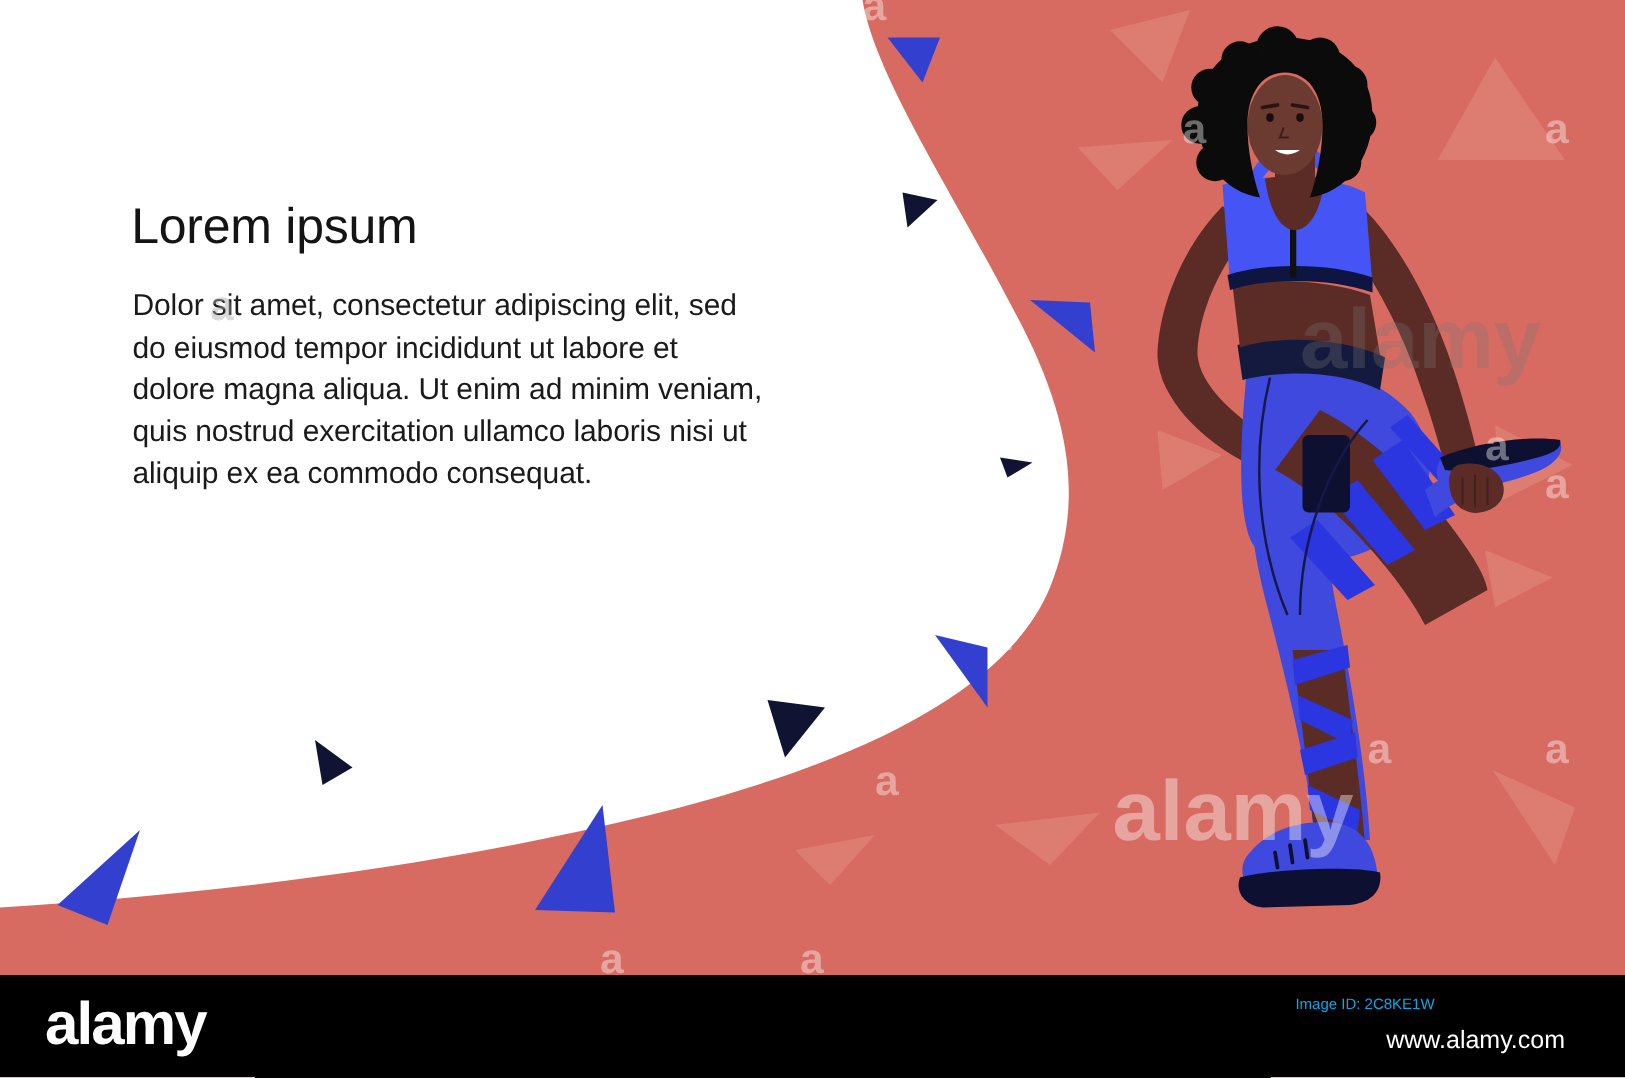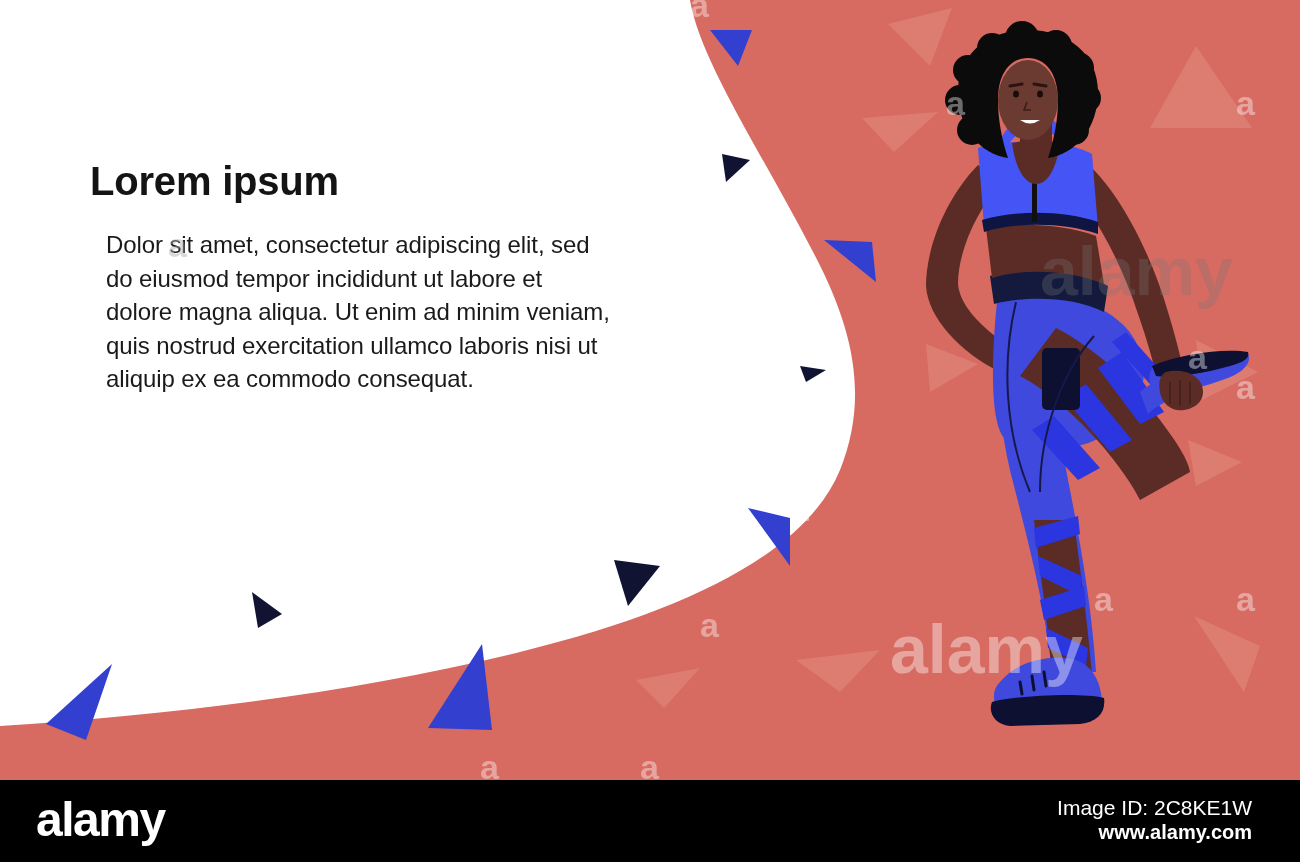--- a/index.html
+++ b/index.html
@@ -33,24 +33,24 @@
 
   
   .copy{
     position:absolute;
     left:90px;
     top:160px;
     width:540px;
     z-index:6;
   }
   .copy-title{
-    margin:0 0 26px 0;
+    margin:0 0 26px 15px;
     font-size:40px;
     line-height:1.05;
-    font-weight:700;
+    font-weight:400;
     color:#141414;
     letter-spacing:-0.2px;
   }
   .copy-body{
     margin:16px;
     font-size:24px;
     line-height:33.5px;
     font-weight:400;
     color:#1a1a1a;
     letter-spacing:-0.1px;
@@ -91,35 +91,35 @@
     line-height:48px;
     font-weight:700;
     color:#ffffff;
     letter-spacing:-1.5px;
     font-family:"Liberation Sans","DejaVu Sans",sans-serif;
   }
   .footer-id{
     position:absolute;
     right:48px;
     top:16px;
-    font-size:21px;
-    color:#ffffff;
-    text-align:right;
+    font-size:12px;
+    color:#0ea5e9;
+    text-align:center;
     width:320px;
     font-weight:400;
   }
   .footer-url{
     position:absolute;
     right:48px;
     top:41px;
     font-size:20px;
     color:#ffffff;
     text-align:right;
     width:320px;
-    font-weight:700;
+    font-weight:400;
   }
 </style>
 </head>
 <body>
 
 <div class="stage">
 
   <div class="artboard">
 
     <svg class="art-svg" viewBox="0 0 1300 780" preserveAspectRatio="none">

